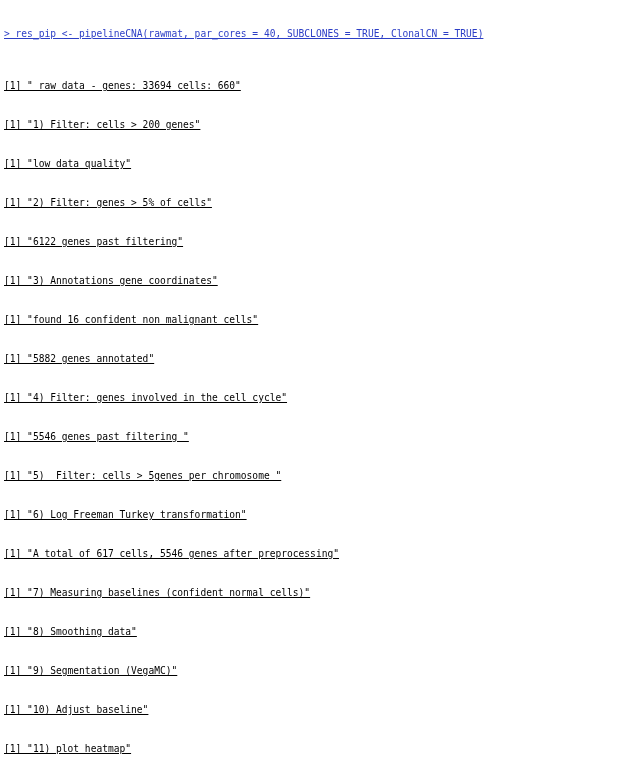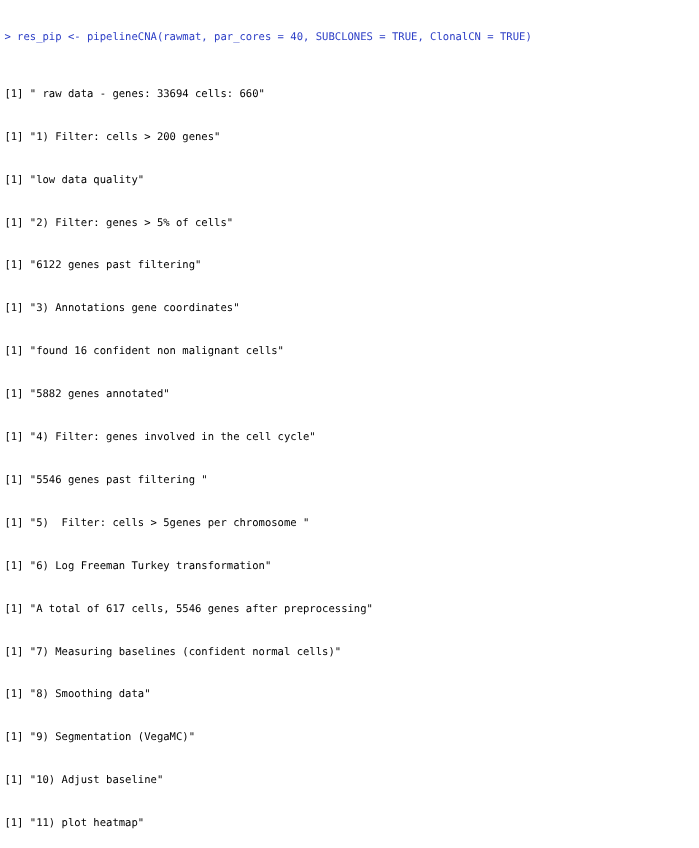--- a/index.html
+++ b/index.html
@@ -5,21 +5,21 @@
   html, body { margin:0; padding:0; background:#ffffff; }
   body { width:635px; height:771px; overflow:hidden; }
   .console {
     padding: 1px 0 0 4px;
     font-family: "DejaVu Sans Mono", "Liberation Mono", monospace;
     font-size: 9.6px;
     line-height: 13px;
     color: #000000;
     white-space: pre;
   }
-  .line { height: 13px; display:block; }
+  .line { height: 13px; display:block;text-decoration:underline; }
   .cmd { color: #2c3ec6; }
 </style>
 </head>
 <body>
 
 <div class="console">
   <span class="line cmd">&gt; res_pip &lt;- pipelineCNA(rawmat, par_cores = 40, SUBCLONES = TRUE, ClonalCN = TRUE)</span>
 
   <span class="line">[1] " raw data - genes: 33694 cells: 660"</span>
   <span class="line">[1] "1) Filter: cells &gt; 200 genes"</span>

